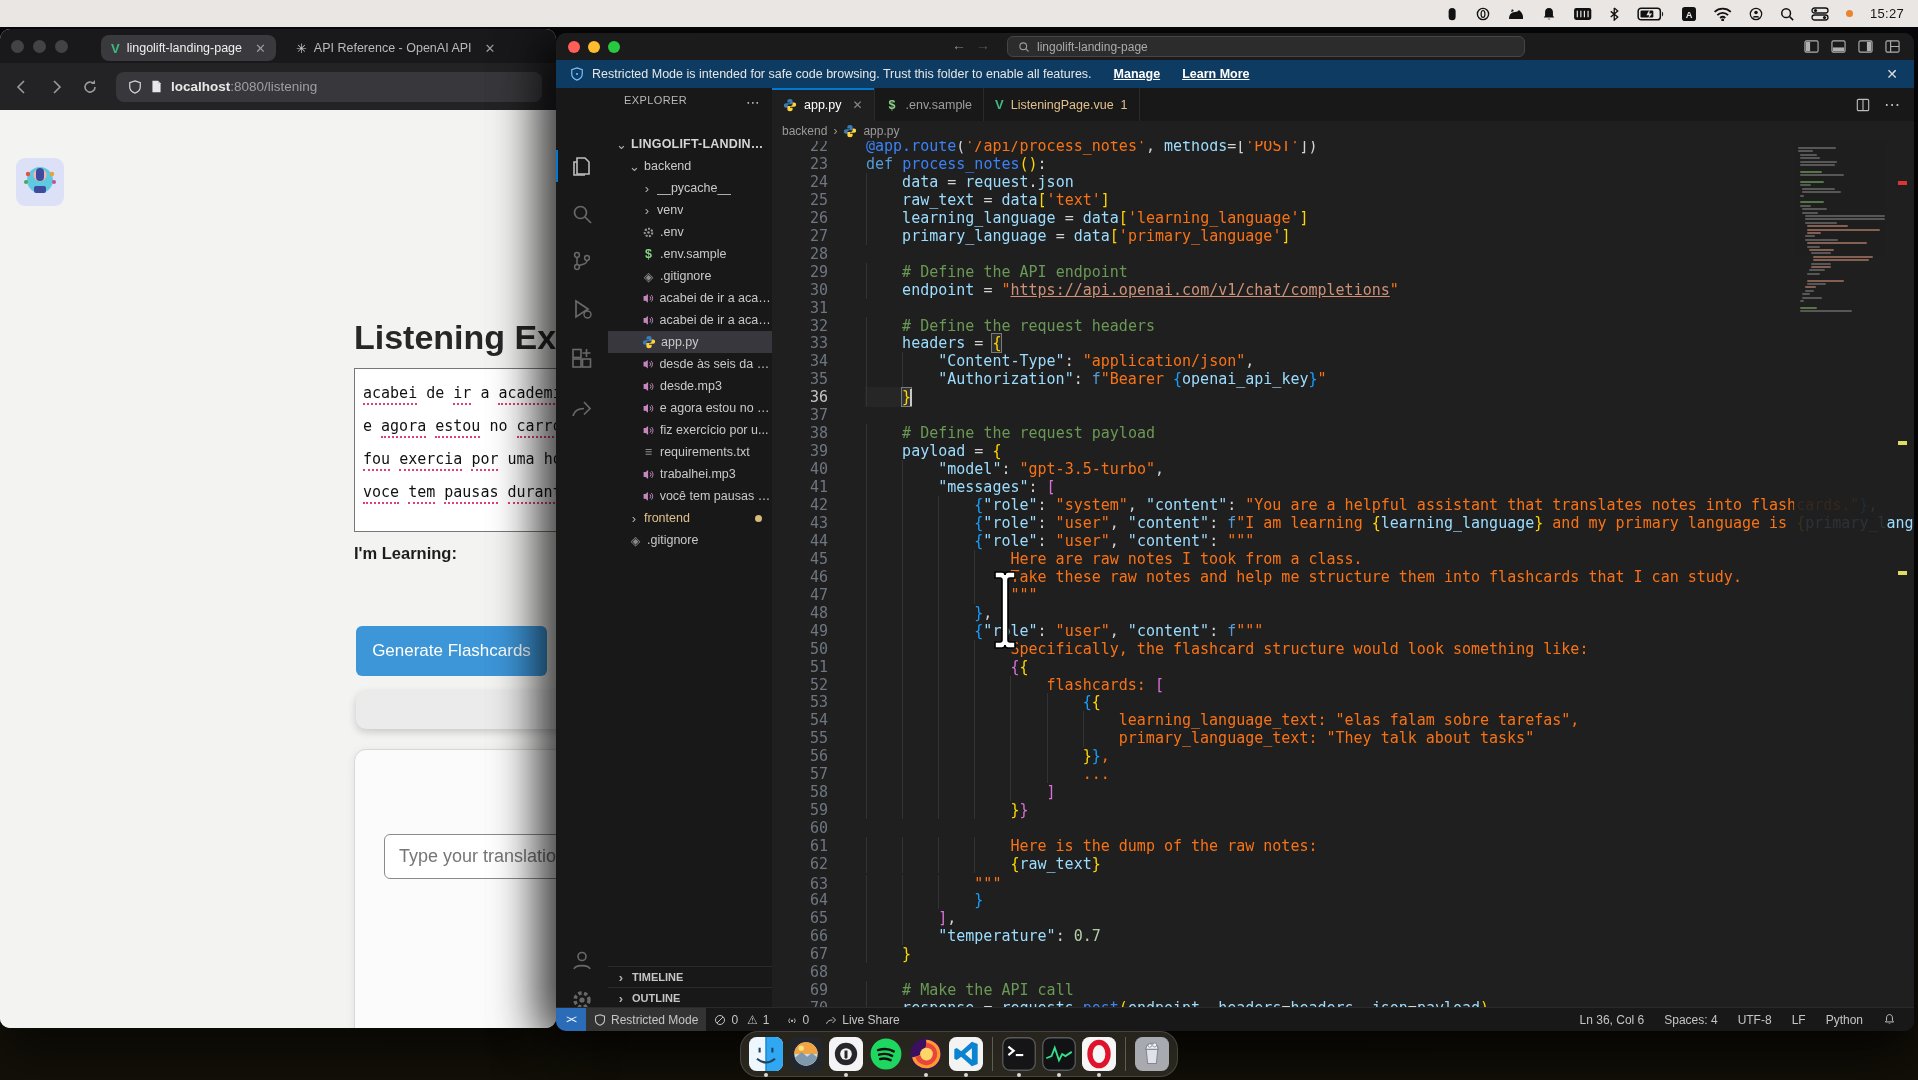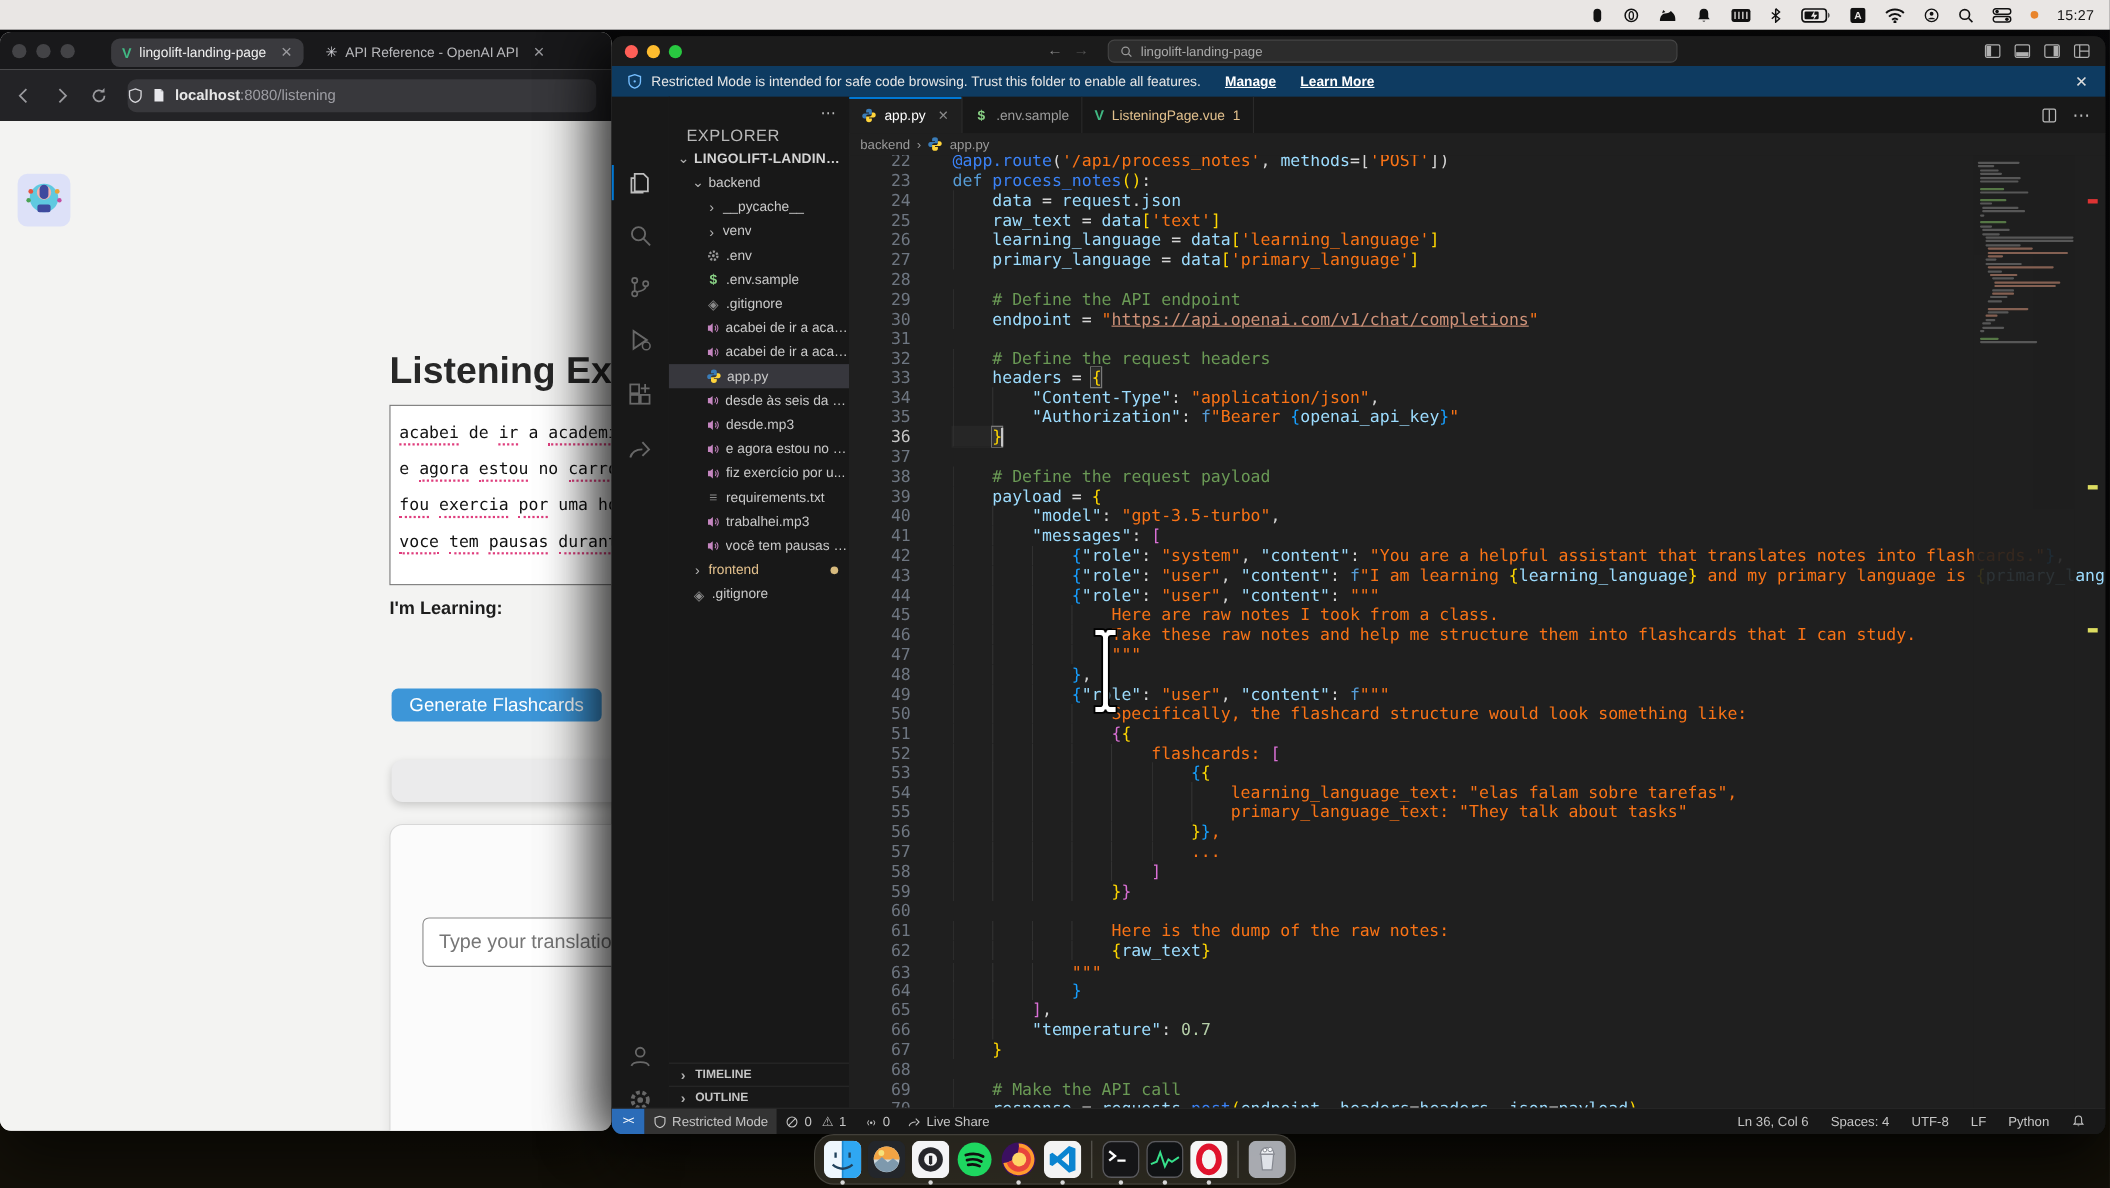--- a/index.html
+++ b/index.html
@@ -24,34 +24,34 @@
   #b-lights{padding-left:11px;display:flex;align-items:center}
   .b-tab{height:26px;margin-top:4px;display:flex;align-items:center;gap:7px;padding:0 10px;border-radius:8px;
     font-size:12.5px;color:#b9b9bc;max-width:230px;white-space:nowrap}
   .b-tab.active{background:#3a3a3e;color:#f0f0f0}
   .b-tab .tab-x{color:#9a9a9e;font-size:13px;margin-left:6px}
   .vue-v{color:#41b883;font-weight:bold;font-size:13px}
   .openai-ico{color:#cfcfd4;font-size:13px}
   #b-toolbar{height:47px;background:#232326;display:flex;align-items:center;gap:18px;padding:0 14px}
   .nav-ico svg{height:16px}
   #urlbar{flex:1;height:30px;background:#38383c;border-radius:8px;display:flex;align-items:center;gap:8px;
-    padding:0 0;font-size:13.5px;color:#e8e8e8}
+    padding:0 12px;font-size:13.5px;color:#e8e8e8}
   #urlbar .host{font-weight:bold}
   #urlbar .rest{color:#9e9ea4}
   #b-content{position:absolute;left:0;top:81px;right:0;bottom:0;background:#f3f3f2;overflow:hidden}
   #site-logo{position:absolute;left:16px;top:48px;width:48px;height:48px;border-radius:9px;background:#dde1f8}
   #page-title{position:absolute;left:354px;top:208px;font-size:34px;font-weight:bold;color:#272727;white-space:nowrap}
   #ta{position:absolute;left:354px;top:258px;width:340px;height:164px;background:#fff;border:1px solid #777;
     font-family:"DejaVu Sans Mono","Liberation Mono",monospace;font-size:15px;color:#111;padding:8px 8px;box-sizing:border-box}
   .ta-line{line-height:33px;white-space:nowrap}
   .mis{border-bottom:2px dotted #df3d7d;padding-bottom:1px}
   #learn-label{position:absolute;left:354px;top:434px;font-size:16.5px;font-weight:bold;color:#1d1d1d}
   #lang-select{position:absolute;left:354px;top:459px;width:340px;height:42px;background:#fff;border:1px solid #8b8b8b;
     border-radius:6px;font-size:20px;color:#111;display:flex;align-items:center;padding-left:14px;box-sizing:border-box}
-  #gen-btn{position:absolute;left:356px;top:516px;width:191px;height:30px;background:#3d96d8;border:none;border-radius:6px;
+  #gen-btn{position:absolute;left:356px;top:516px;width:191px;height:50px;background:#3d96d8;border:none;border-radius:6px;
     color:#fff;font-size:17px;font-family:inherit;display:flex;align-items:center;justify-content:center}
   #player-card{position:absolute;left:356px;top:581px;width:300px;height:38px;background:#ebebec;border-radius:10px;
     box-shadow:0 3px 8px rgba(0,0,0,.18)}
   #practice-card{position:absolute;left:354px;top:639px;width:400px;height:340px;background:#fbfbfb;
     border:1px solid #d8d8d8;border-radius:12px;box-shadow:0 2px 10px rgba(0,0,0,.08)}
   #trans-input{position:absolute;left:29px;top:84px;width:280px;height:45px;background:#fff;border:1px solid #8b8b8b;
     border-radius:6px;font-size:18px;color:#767676;display:flex;align-items:center;padding-left:14px;box-sizing:border-box}
   
   #vscode{position:absolute;left:556px;top:33px;width:1358px;height:998px;border-radius:10px;overflow:hidden;
     background:#1f1f1f;box-shadow:-18px 0 45px rgba(0,0,0,.55), 0 25px 60px rgba(0,0,0,.65);z-index:2;color:#ccc}
@@ -67,21 +67,21 @@
   #banner a{color:#fff;text-decoration:underline;margin-left:14px;font-weight:bold}
   #banner .bx{position:absolute;right:16px;color:#ddd;font-size:14px}
   
   #activitybar{position:absolute;left:0;top:55px;width:52px;bottom:23px;background:#181818;border-right:1px solid #2a2a2a}
   .act-ico{position:absolute;left:14px;width:24px;height:24px;opacity:.62}
   .act-ico.active{opacity:1}
   #act-indicator{position:absolute;left:0;top:62px;width:2px;height:32px;background:#0078d4}
   
   #explorer{position:absolute;left:52px;top:55px;width:164px;bottom:23px;background:#181818;border-right:1px solid #2a2a2a;
     font-size:12.5px;overflow:hidden}
-  #exp-head{position:absolute;left:16px;top:27px;font-size:15px;letter-spacing:.4px;color:#b8b8b8}
+  #exp-head{position:absolute;left:16px;top:6px;font-size:11px;letter-spacing:.4px;color:#b8b8b8}
   #exp-dots{position:absolute;right:12px;top:6px;color:#bbb;font-size:14px}
   .tree-row{position:absolute;left:0;width:164px;height:22px;display:flex;align-items:center;gap:5px;
     color:#c9c9c9;white-space:nowrap;overflow:hidden}
   .tree-row.sel{background:#37373d}
   .tree-row .lbl{overflow:hidden;text-overflow:ellipsis}
   .tree-row.rootb .lbl{font-weight:bold;letter-spacing:.2px;color:#d5d5d5}
   .tree-row.mod .lbl{color:#e2c08d}
   .chev{color:#b0b0b0;font-size:13px;width:10px;text-align:center}
   .mod-dot{position:absolute;right:10px;width:7px;height:7px;border-radius:50%;background:#d7ba7d}
   .panel-row{position:absolute;left:0;width:164px;height:21px;border-top:1px solid #2a2a2a;display:flex;align-items:center;

